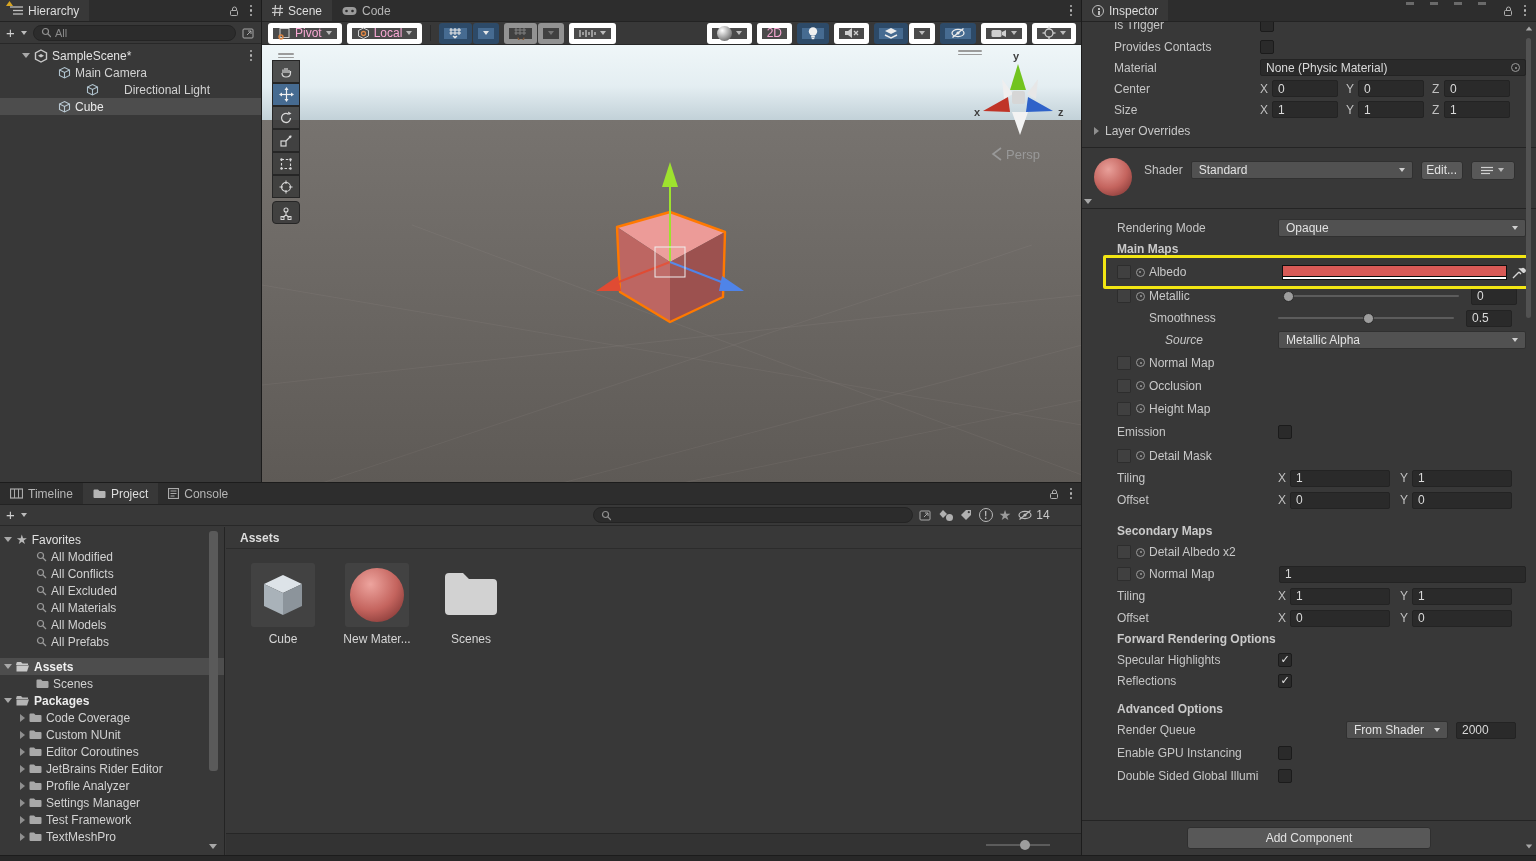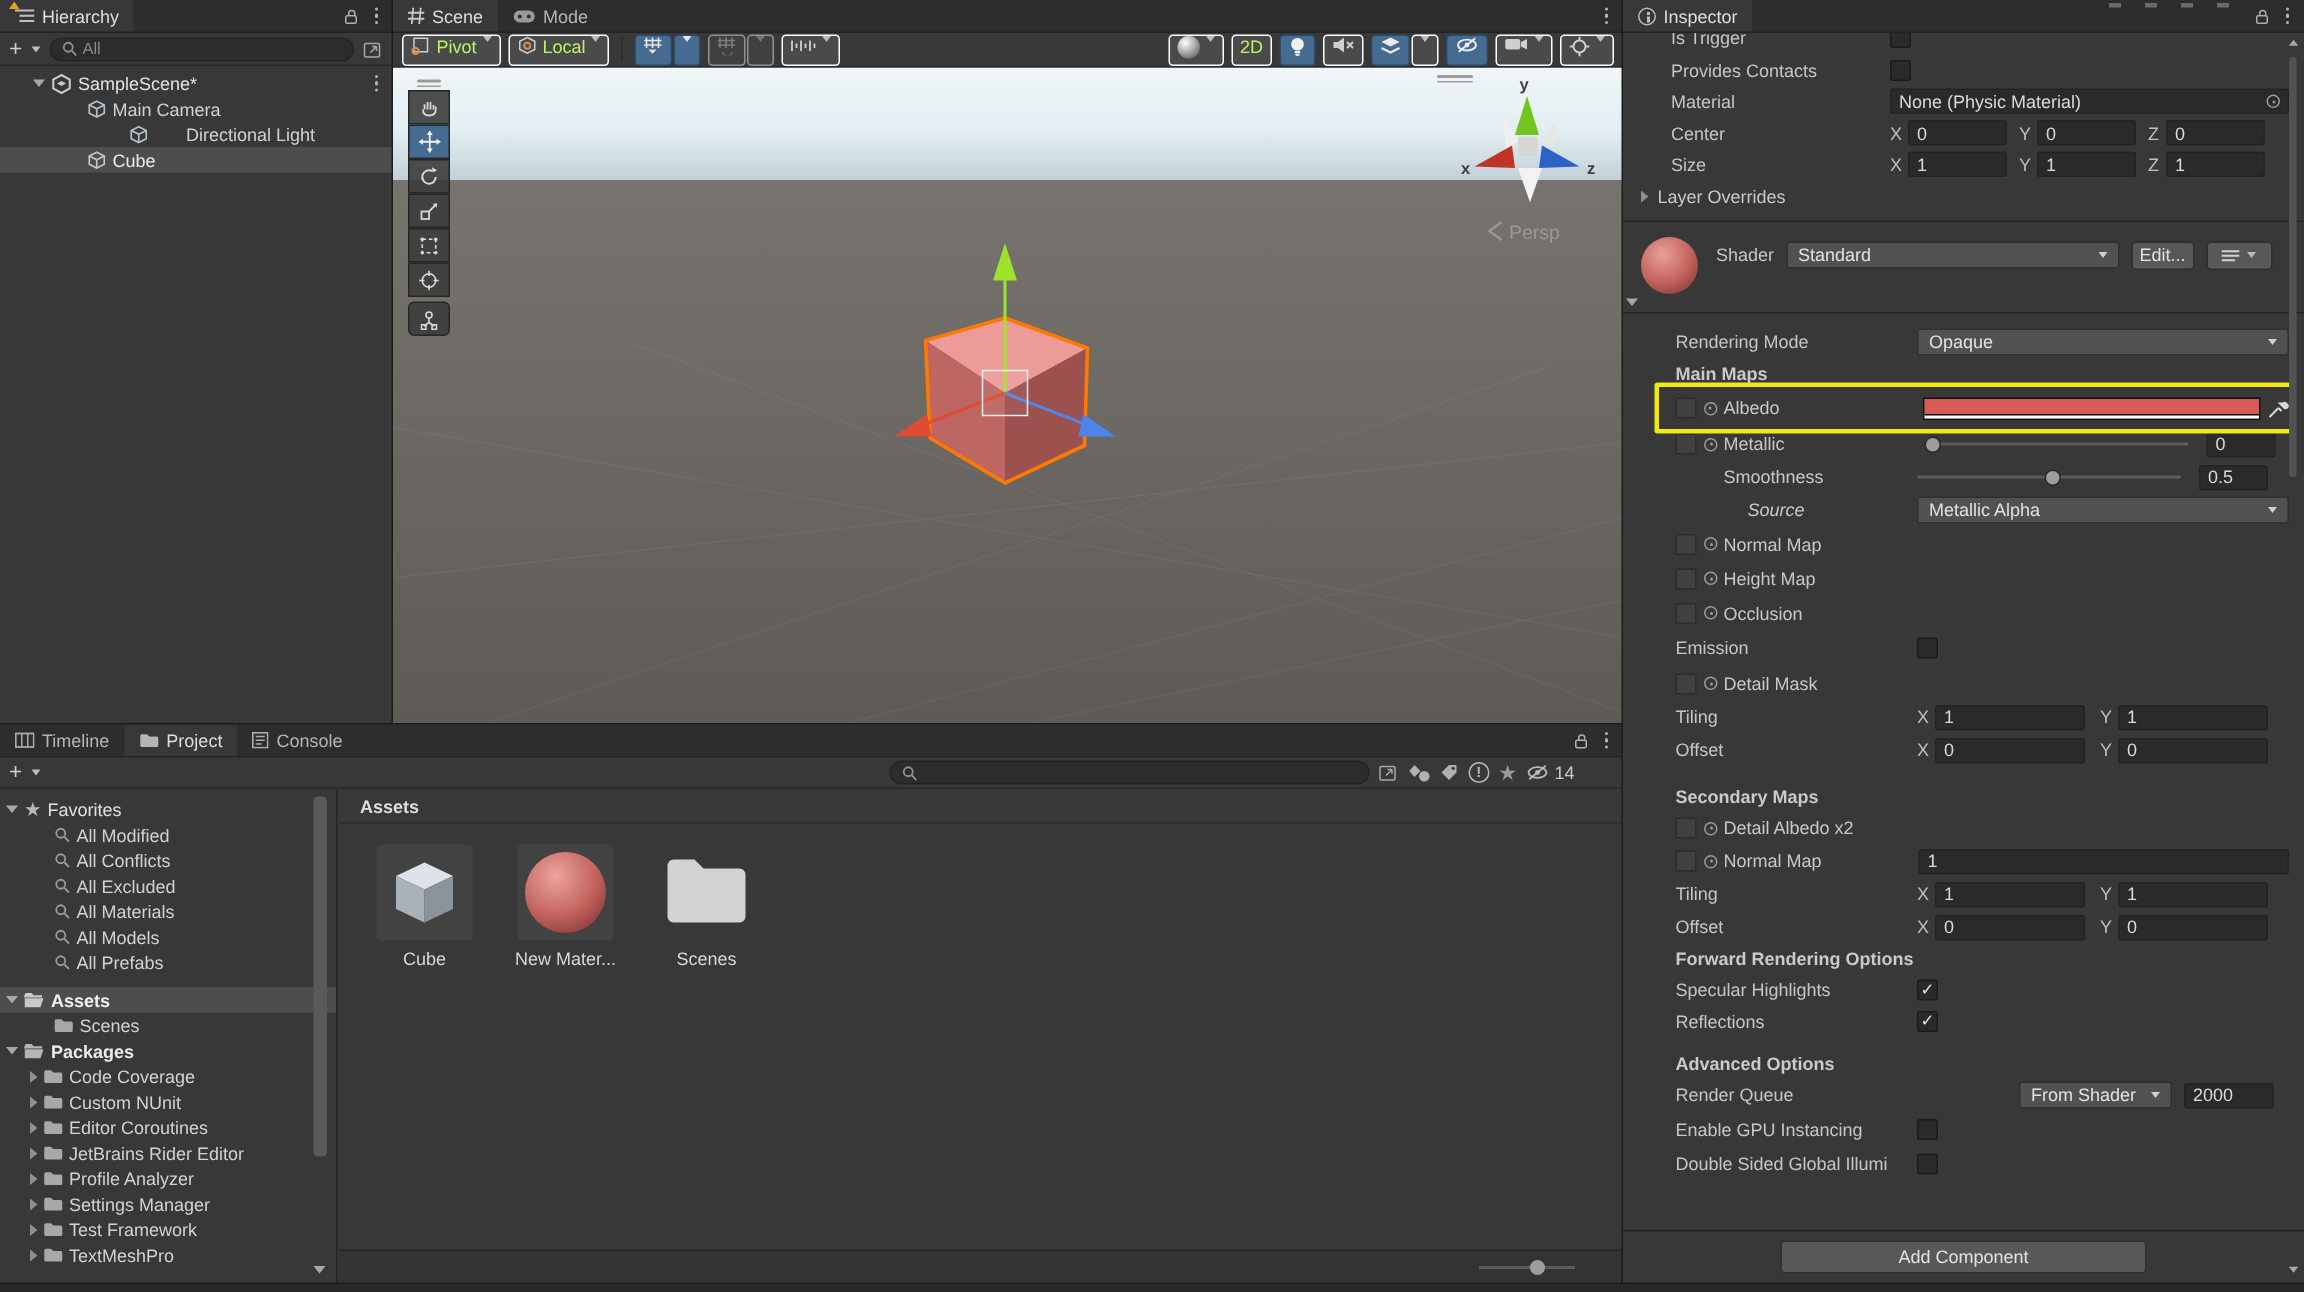--- a/index.html
+++ b/index.html
@@ -42,21 +42,21 @@
   .dd .car { margin-left:auto; border-top-color:#d0d0d0; }
   .cb { width:14px; height:14px; background:#2a2a2a; border:1px solid #1b1b1b; border-radius:2px; display:flex; align-items:center; justify-content:center; color:#e6e6e6; font-size:11px; }
   .slider { position:relative; height:2px; background:#5c5c5c; border-radius:1px; }
   .slider .thumb { position:absolute; top:-4.5px; width:11px; height:11px; border-radius:50%; background:#9d9d9d; border:1px solid #2b2b2b; }
   .slot { width:14px; height:14px; background:#404040; border:1px solid #2d2d2d; border-radius:1px; }
   .dotc { width:9px; height:9px; border:1px solid #9a9a9a; border-radius:50%; position:relative; flex:none; }
   .dotc::after { content:""; position:absolute; inset:2.5px; background:#9a9a9a; border-radius:50%; }
   .lockic { display:inline-block; }
 
   
-  .sbtn { height:21px; background:#4a4a4a; border:1px solid #ffffff; border-radius:3px; display:flex; align-items:flex-start; gap:4px; padding:0 5px; color:#bef264; }
+  .sbtn { height:21px; background:#4a4a4a; border:5px solid #ffffff; border-radius:3px; display:flex; align-items:center; gap:4px; padding:0 5px; color:#f9a8d4; }
   .sbtn.blue { background:#466b91; border-color:#2d4a68; }
   .sbtn.dim { opacity:.45; }
   .sep { width:1px; height:16px; background:#2a2a2a; margin:0 3px; }
   .sphereic { width:15px; height:15px; border-radius:50%; background:radial-gradient(circle at 35% 30%, #ffffff, #9a9a9a 55%, #585858 90%); }
 
   
   #viewport { position:absolute; left:0; top:45px; width:820px; height:438px; overflow:hidden; }
   #sky { position:absolute; left:0; top:0; width:820px; height:75px; background:linear-gradient(#eff6f8, #e4eef2 55%, #c2d1d8 100%); }
   #ground { position:absolute; left:0; top:75px; width:820px; height:363px; background:linear-gradient(#77736f, #5e5a56); }
   #vpsvg { position:absolute; left:0; top:0; }
@@ -188,21 +188,21 @@
           </g>
         </svg>
       <span>Scene</span>
     </div>
     <div class="tab">
       <svg width="15" height="10">
           <rect x="0.5" y="1" width="14" height="8" rx="4" fill="#9a9a9a"></rect>
           <circle cx="4.5" cy="5" r="1.3" fill="#2d2d2d"></circle>
           <circle cx="10.5" cy="5" r="1.3" fill="#2d2d2d"></circle>
         </svg>
-      <span>Mode</span>
+      <span>Code</span>
     </div>
     <div class="tb-right">
       <span class="kebab">
           <i></i>
           <i></i>
           <i></i>
         </span>
     </div>
   </div>
 
@@ -847,26 +847,26 @@
   </div>
 
   <div class="mrow" style="height:23px;">
     <span class="slot"></span>
     <span class="dotc" style="margin-left:5px;"></span>
     <span style="margin-left:4px;">Normal Map</span>
   </div>
   <div class="mrow" style="height:23px;">
     <span class="slot"></span>
     <span class="dotc" style="margin-left:5px;"></span>
-    <span style="margin-left:4px;">Height Map</span>
+    <span style="margin-left:4px;">Occlusion</span>
   </div>
   <div class="mrow" style="height:23px;">
     <span class="slot"></span>
     <span class="dotc" style="margin-left:5px;"></span>
-    <span style="margin-left:4px;">Occlusion</span>
+    <span style="margin-left:4px;">Height Map</span>
   </div>
   <div class="mrow" style="height:24px;">
     <span class="lb">Emission</span>
     <span class="cb"></span>
   </div>
   <div class="mrow" style="height:23px;">
     <span class="slot"></span>
     <span class="dotc" style="margin-left:5px;"></span>
     <span style="margin-left:4px;">Detail Mask</span>
   </div>

